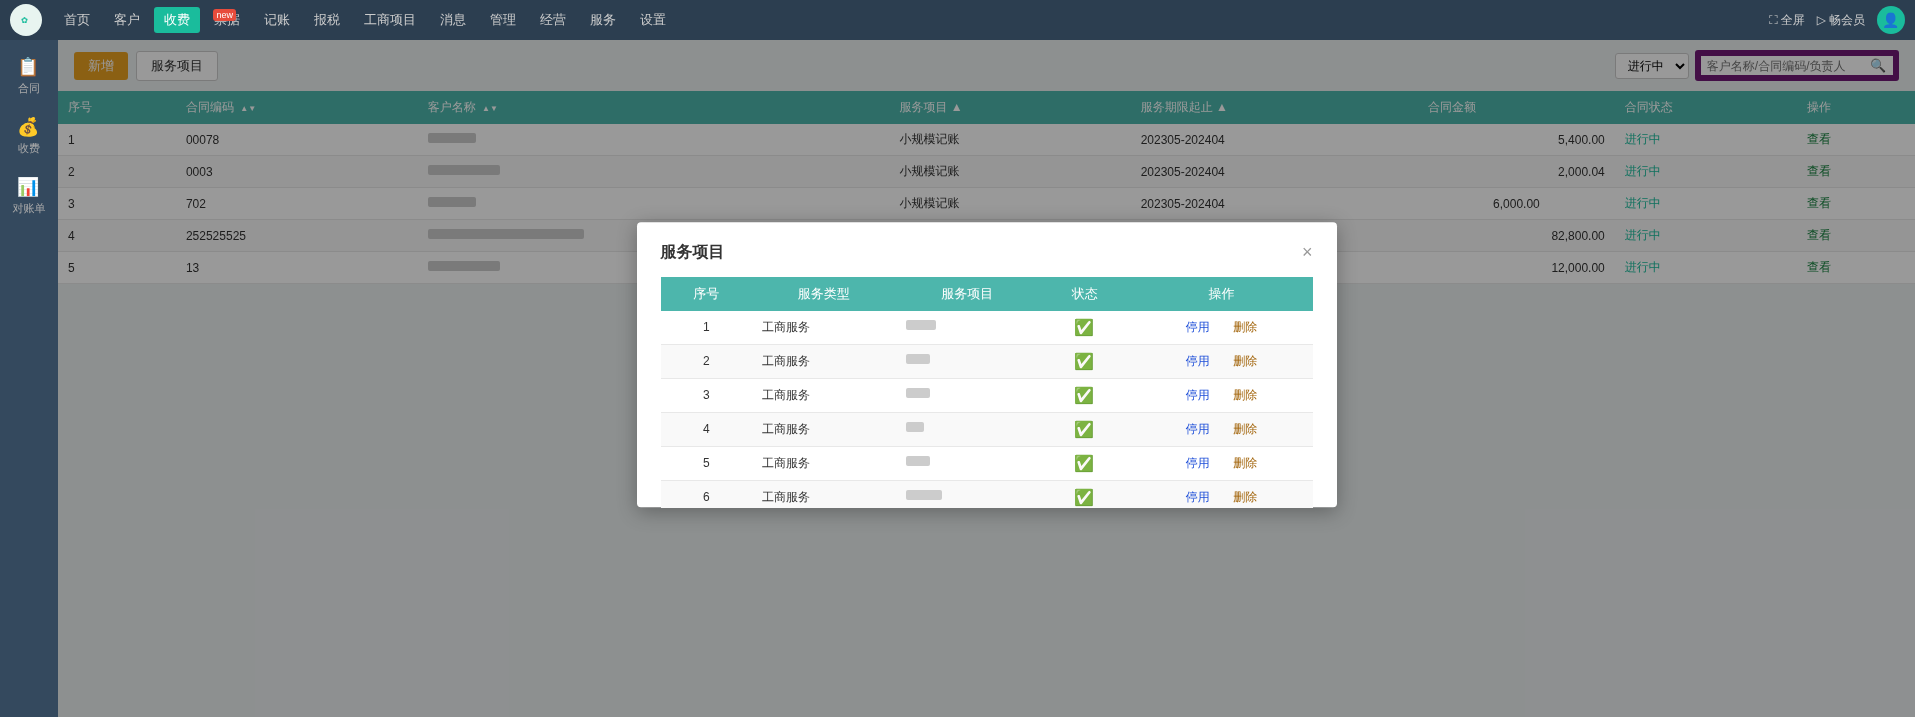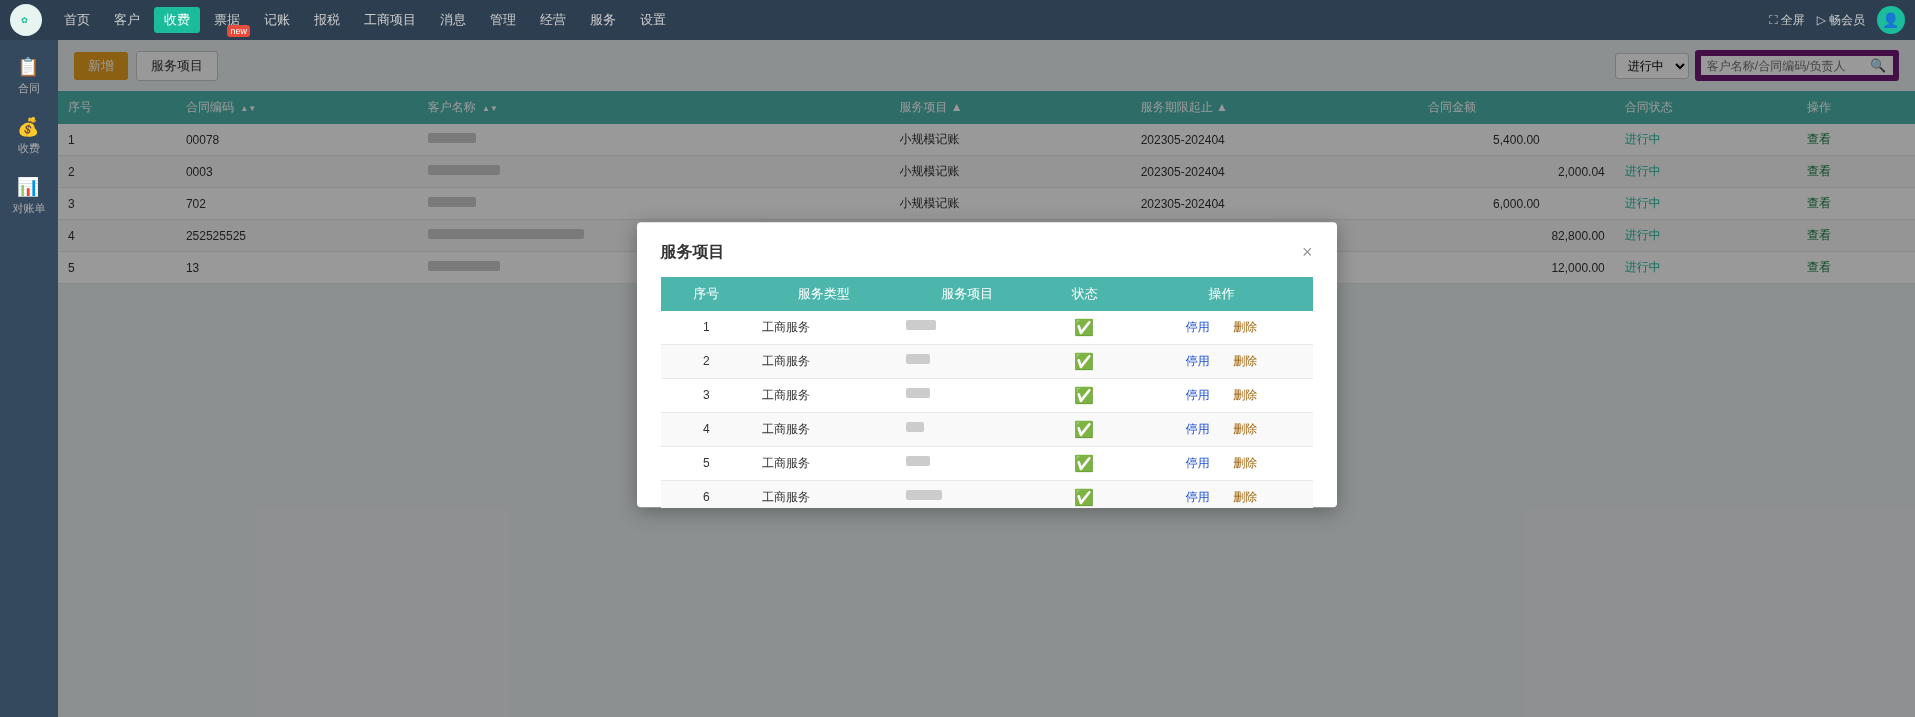--- a/index.html
+++ b/index.html
@@ -17,21 +17,21 @@
     }
     .top-nav .logo svg { width: 20px; height: 20px; }
     .nav-item {
       color: #ccc; padding: 4px 10px; cursor: pointer; font-size: 13px;
       border-radius: 3px; position: relative; white-space: nowrap;
     }
     .nav-item.active { background: #1abc9c; color: #fff; }
     .nav-badge {
       background: #e74c3c; color: #fff; font-size: 9px;
       padding: 1px 3px; border-radius: 3px; position: absolute;
-      top: 2px; right: 0; margin-top: 16px;
+      top: 2px; right: 14px;
     }
     .top-nav-right {
       margin-left: auto; display: flex; align-items: center; gap: 12px;
     }
     .top-nav-right .icon-btn { color: #ccc; cursor: pointer; font-size: 12px; display: flex; align-items: center; gap: 3px; }
     .avatar { width: 28px; height: 28px; border-radius: 50%; background: #1abc9c; display: flex; align-items: center; justify-content: center; color: #fff; font-size: 14px; cursor: pointer; }
 
     
     .layout { display: flex; height: calc(100vh - 40px); }
     .sidebar {
@@ -227,21 +227,21 @@
           <th>操作</th>
         </tr>
       </thead>
       <tbody id="table-body">
       <tr>
     <td>1</td>
     <td>00078</td>
     <td><span class="blurred-text" style="width:48px">████████</span></td>
     <td>小规模记账</td>
     <td>202305-202404</td>
-    <td style="text-align:center">5,400.00</td>
+    <td style="text-align:right">5,400.00</td>
     <td><span class="status-badge-in">进行中</span></td>
     <td><a class="action-link">查看</a></td>
   </tr>
           <tr>
     <td>2</td>
     <td>0003</td>
     <td><span class="blurred-text" style="width:72px">████████████</span></td>
     <td>小规模记账</td>
     <td>202305-202404</td>
     <td style="text-align:right">2,000.04</td>

